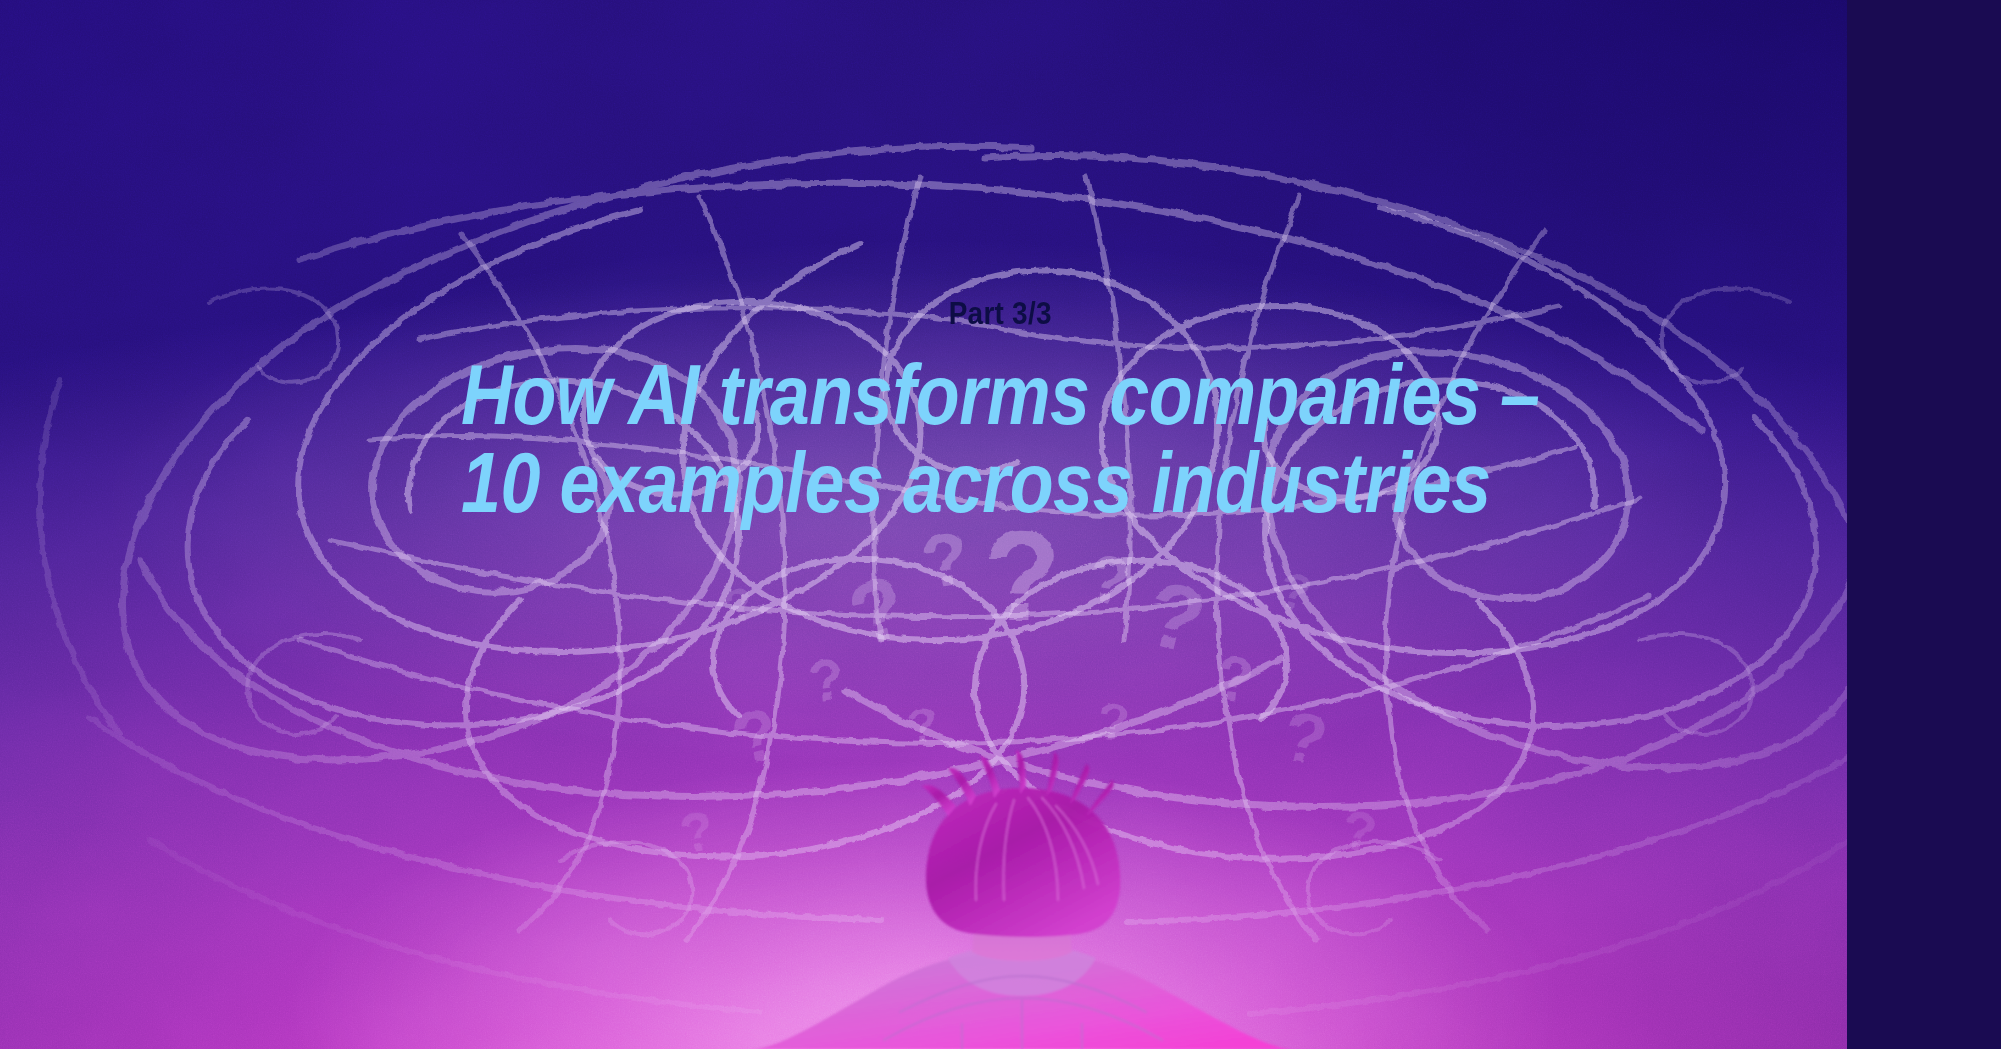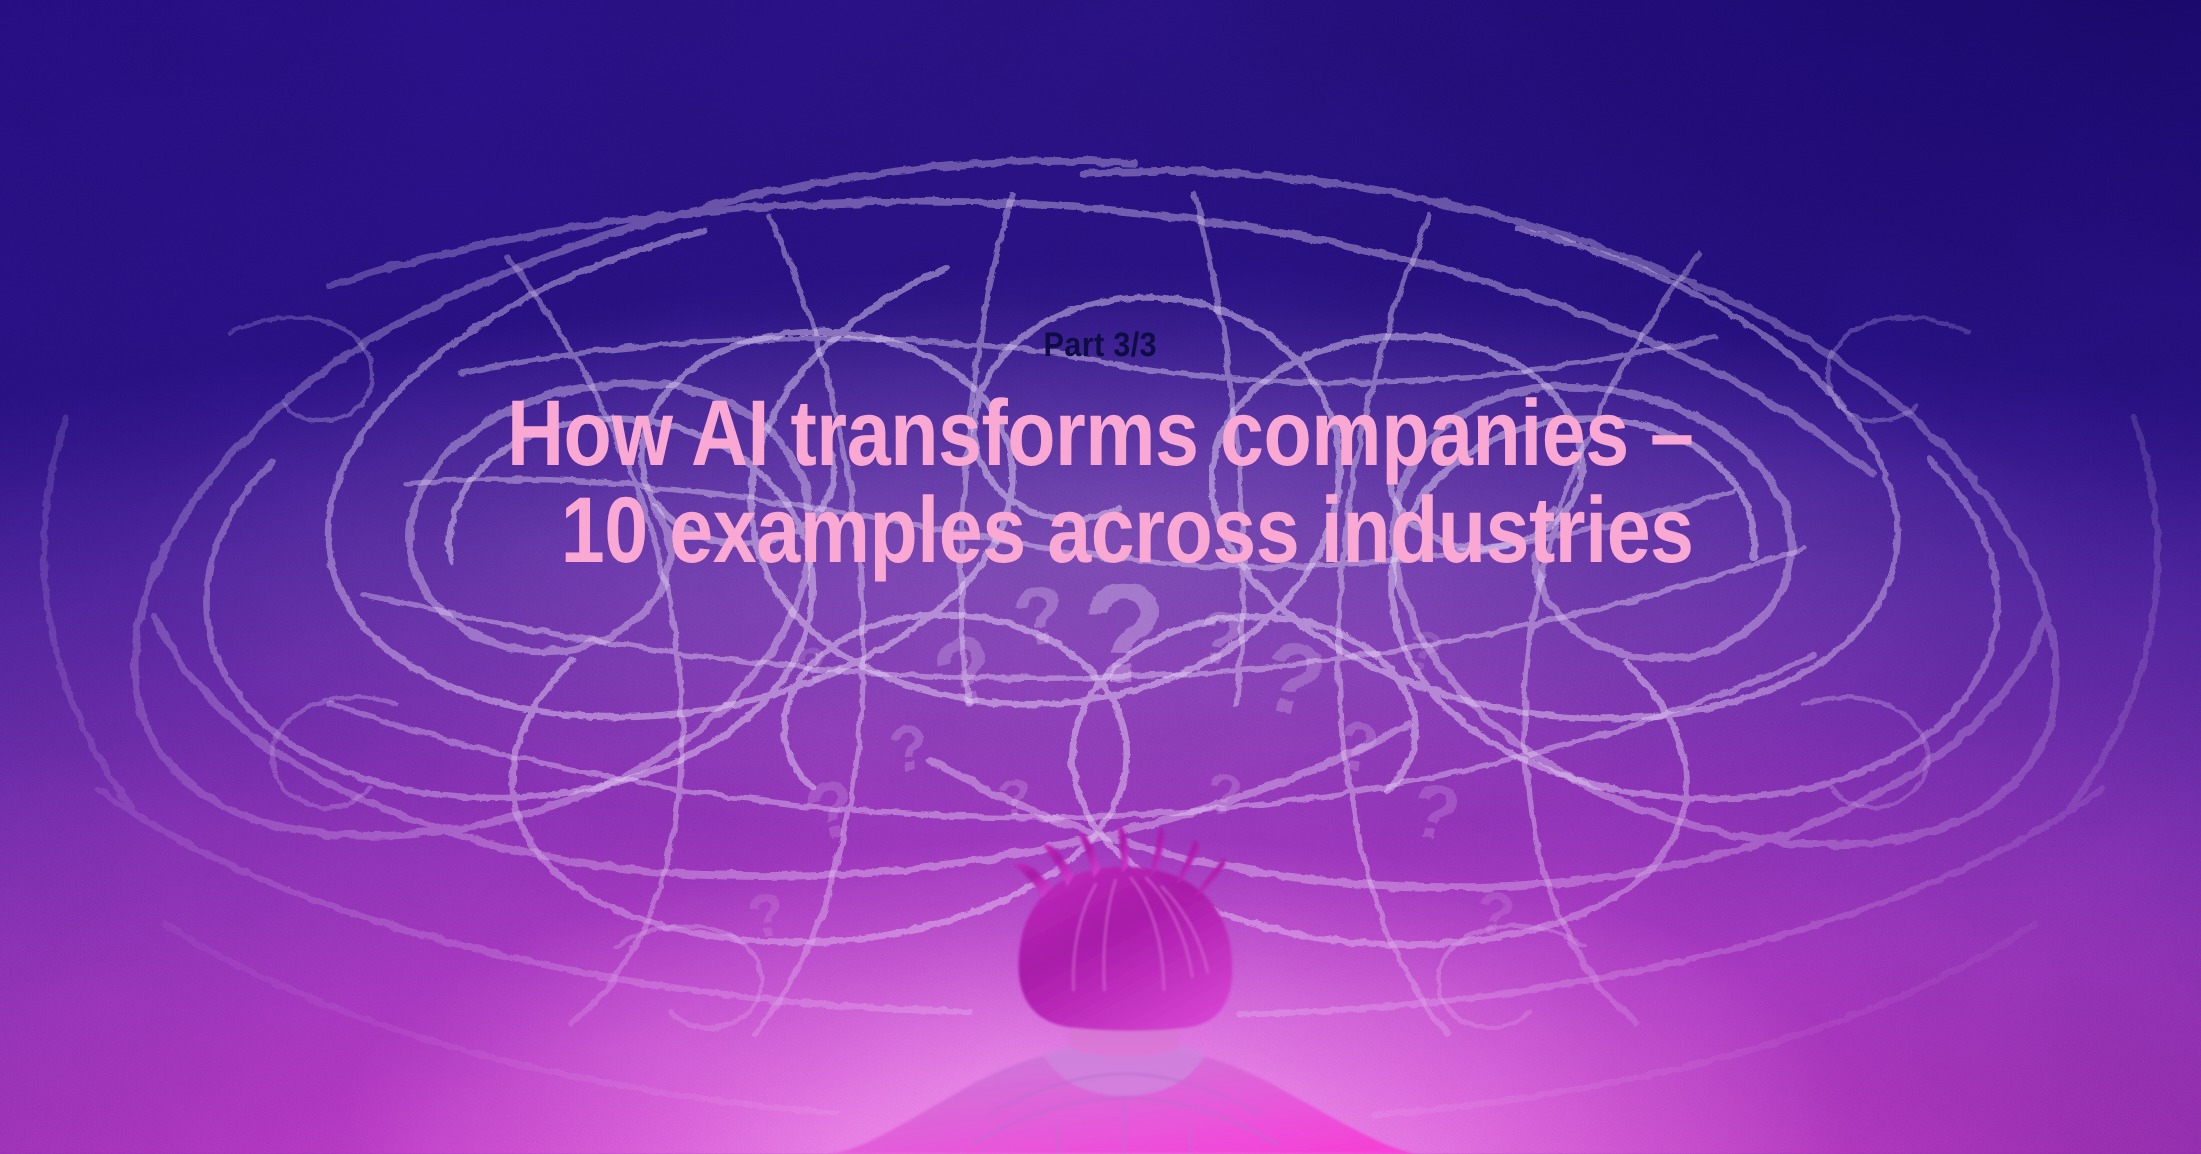--- a/index.html
+++ b/index.html
@@ -7,21 +7,21 @@
     margin: 0;
     padding: 0;
     background: #1a0b52;
   }
   body {
     font-family: "Liberation Sans", sans-serif;
   }
 
   #banner {
     position: relative;
-    width: 2001px;
+    width: 1847px;
     height: 1049px;
     overflow: hidden;
     background: #4a1fb0;
     isolation: isolate;
   }
 
   
   .bg-layer {
     position: absolute;
     inset: 0;
@@ -126,28 +126,29 @@
     line-height: 1;
     color: #0d0d45;
     font-stretch: condensed;
     transform: scaleX(0.90);
     transform-origin: center;
     white-space: nowrap;
   }
 
   .headline {
     margin-top: 22px;
-    text-align: right;
-    color: #f9a8d4;
+    text-align: left;
+    color: #7dd3fc;
     font-size: 85px;
     font-weight: 700;
     line-height: 1.03;
     letter-spacing: -0.5px;
     font-stretch: condensed;
     white-space: nowrap;
+    font-style: italic;
   }
   .headline .hl-line {
     display: block;
     transform: scaleX(0.845);
     transform-origin: center;
   }
 </style>
 </head>
 <body>
 

